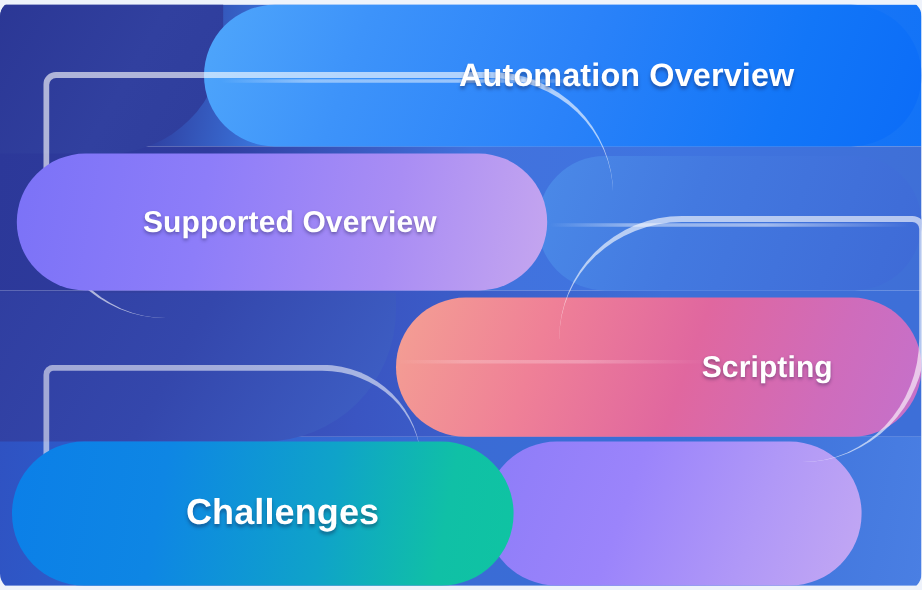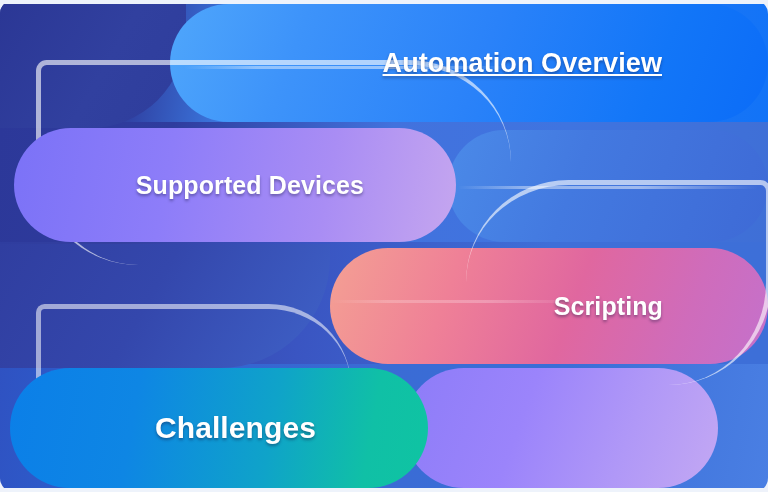--- a/index.html
+++ b/index.html
@@ -46,29 +46,29 @@
 
   
   .pill{position:absolute;border-radius:999px;display:flex;align-items:center;}
   .pill .label{
     color:#ffffff;font-weight:700;letter-spacing:.1px;
     text-shadow:0 2px 3px rgba(20,20,60,.40);
     white-space:nowrap;
   }
   .p1{left:170px;top:4px;width:598px;height:118px;background:transparent;
       justify-content:flex-end;padding-right:106px;box-sizing:border-box;}
-  .p1 .label{font-size:27px;text-decoration:underline;}
+  .p1 .label{font-size:27px;}
 
   .p2{left:14px;top:128px;width:442px;height:114px;
       background:linear-gradient(100deg,#7b72f7 0%,#8d7df9 35%,#a98df4 70%,#c5a6ef 100%);
       justify-content:flex-end;padding-right:92px;box-sizing:border-box;}
   .p2 .label{font-size:25px;}
 
   .p3{left:330px;top:248px;width:438px;height:116px;background:transparent;
-      justify-content:flex-end;padding-right:105px;box-sizing:border-box;}
+      justify-content:flex-end;padding-right:74px;box-sizing:border-box;}
   .p3 .label{font-size:25px;}
 
   .p4{left:10px;top:368px;width:418px;height:120px;
       background:linear-gradient(100deg,#0b7fe8 0%,#0e86e4 30%,#0fa3c9 62%,#10c0a6 85%,#0fc4a2 100%);
       justify-content:flex-end;padding-right:112px;box-sizing:border-box;}
   .p4 .label{font-size:30px;}
 
   
   .sweep{position:absolute;height:3px;border-radius:3px;
     background:linear-gradient(90deg,rgba(255,255,255,0) 0%,rgba(255,255,255,.42) 22%,rgba(255,255,255,.50) 60%,rgba(255,255,255,0) 100%);}
@@ -111,21 +111,21 @@
 
   <div class="sweep sw1"></div>
   <div class="sweep sw2"></div>
   <div class="sweep sw3"></div>
 
   <div class="pill p1">
     <span class="label">Automation Overview</span>
   </div>
 
   <div class="pill p2">
-    <span class="label">Supported Devices</span>
+    <span class="label">Supported Overview</span>
   </div>
 
   <div class="pill p3">
     <span class="label">Scripting</span>
   </div>
 
   <div class="pill p4">
     <span class="label">Challenges</span>
   </div>
 

